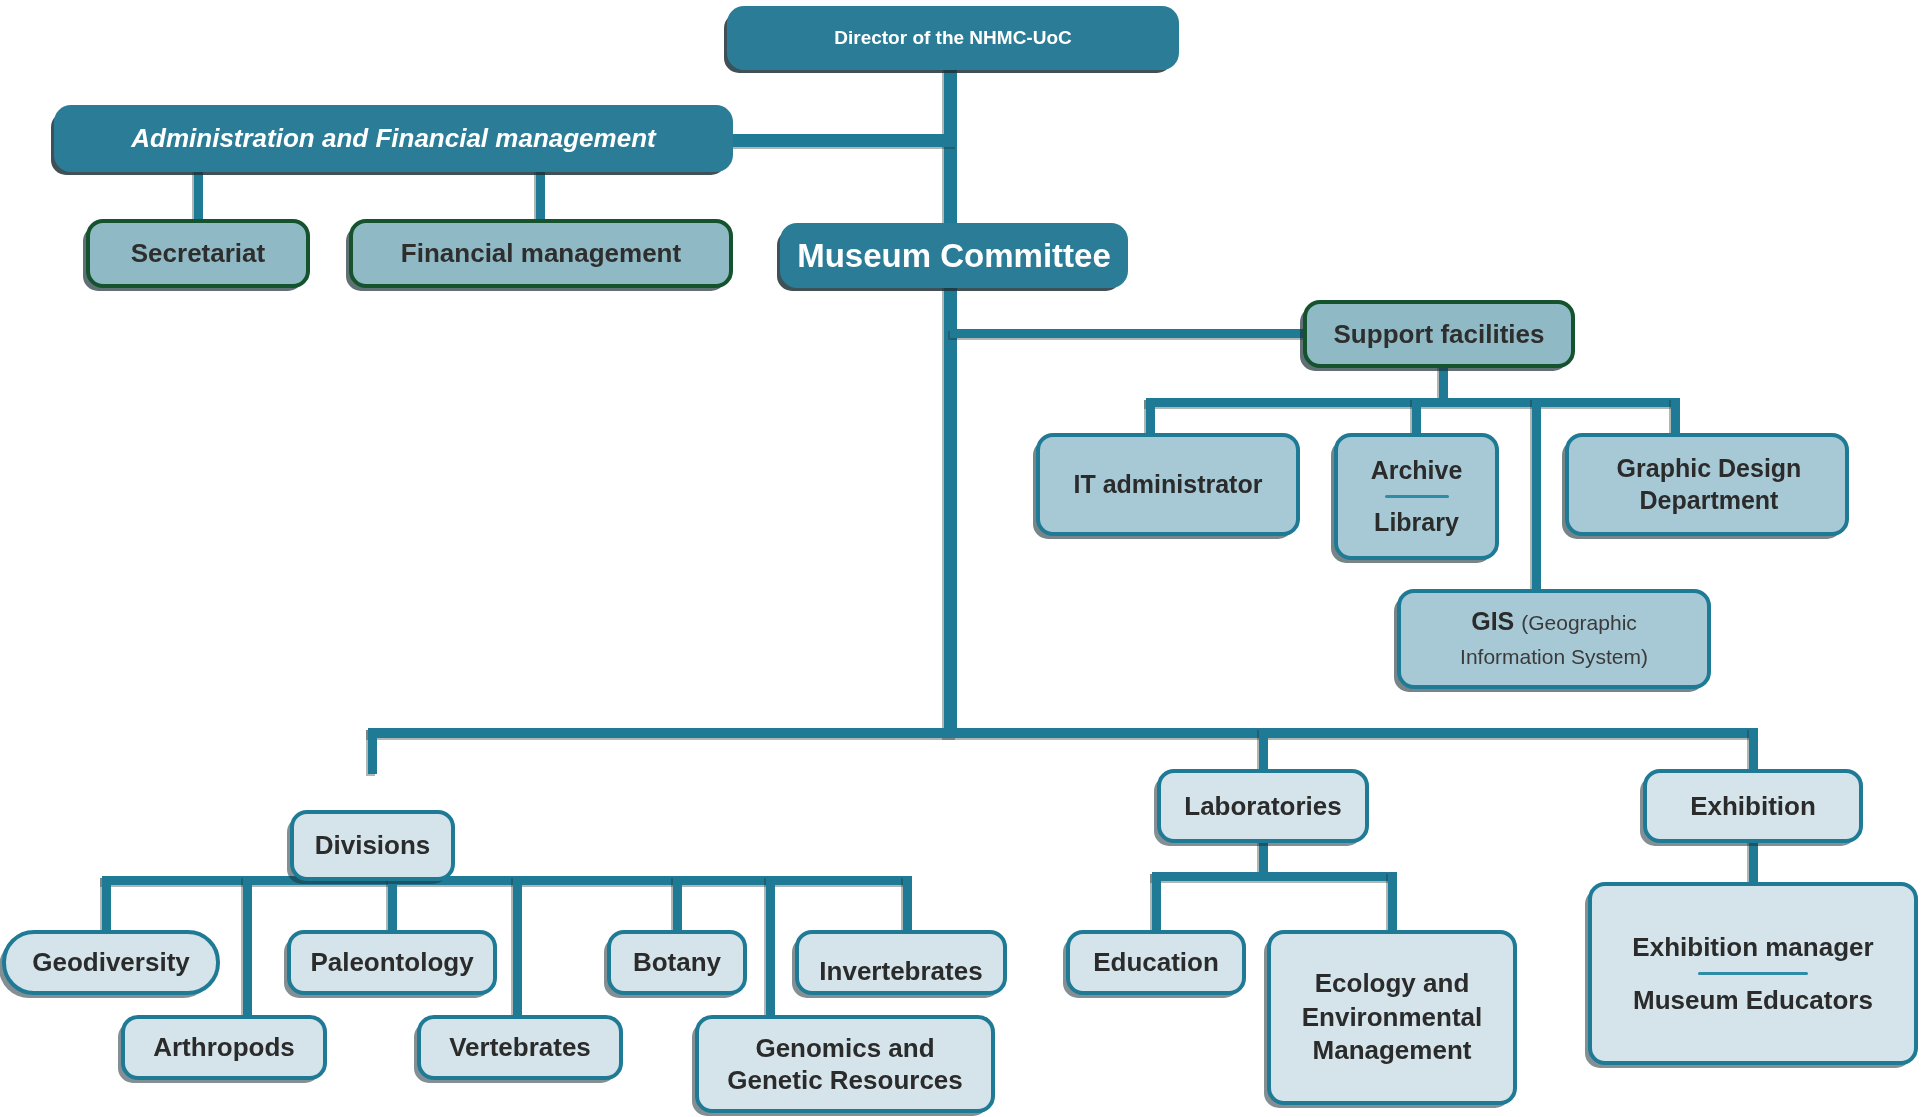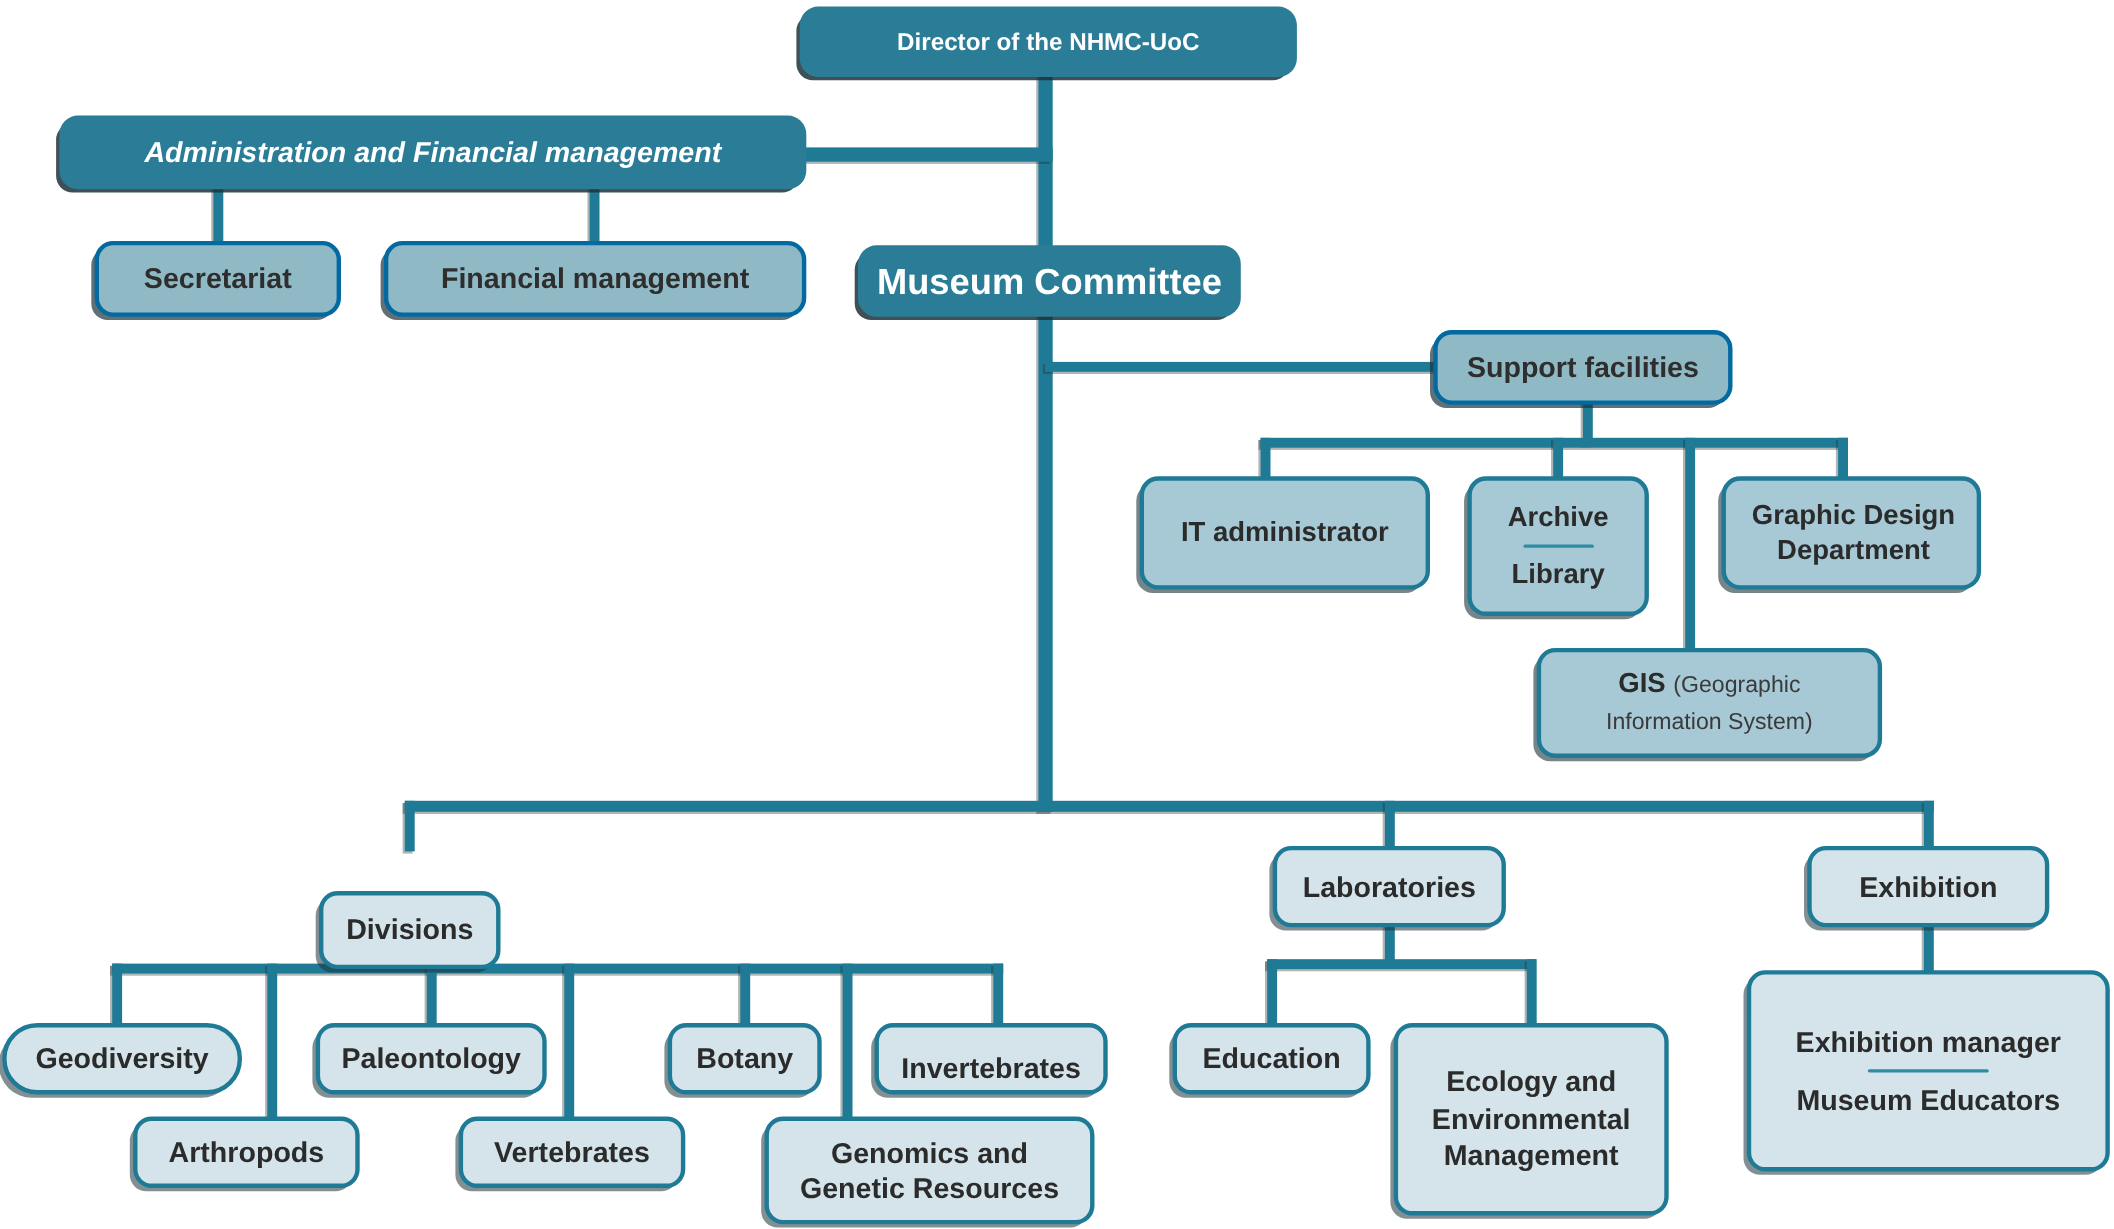--- a/index.html
+++ b/index.html
@@ -24,28 +24,28 @@
     justify-content:center;
     text-align:center;
     font-weight:bold;
     line-height:1.25;
     padding:4px 10px;
     border-radius:17px;
   }
   .dark{
     background:#2B7D97;
     color:#FFFFFF;
-    font-size:22px;
+    font-size:19px;
     box-shadow:-5px 5px 0 -2px rgba(29,51,58,.85);
   }
   .mid{
     background:#8FB9C4;
     color:#2E2E2E;
     font-size:26px;
-    border:4px solid #0369a1;
+    border:4px solid #14532d;
     box-shadow:-5px 5px 0 -2px rgba(29,51,58,.7);
   }
   .lb{
     background:#A6C9D5;
     color:#2B2B2B;
     font-size:25px;
     border:4px solid #1F7B95;
     box-shadow:-5px 5px 0 -2px rgba(29,51,58,.6);
   }
   .ll{
@@ -131,21 +131,21 @@
   <div class="box lb" style="left:1036px;top:433px;width:264px;height:103px;">
     <span>IT administrator</span>
   </div>
 
   <div class="box lb" style="left:1334px;top:433px;width:165px;height:127px;">
     <span>Archive</span>
     <div class="divider"></div>
     <span>Library</span>
   </div>
 
-  <div class="box lb" style="left:1565px;top:433px;width:236px;height:103px;padding-left:14px;">
+  <div class="box lb" style="left:1565px;top:433px;width:284px;height:103px;padding-left:14px;">
     <span>Graphic Design Department</span>
   </div>
 
   <div class="box lb" style="left:1397px;top:589px;width:314px;height:100px;">
     <div class="gis-inner">
       <span>GIS</span> 
       <span class="gis-full">(Geographic Information System)</span>
     </div>
   </div>
 

